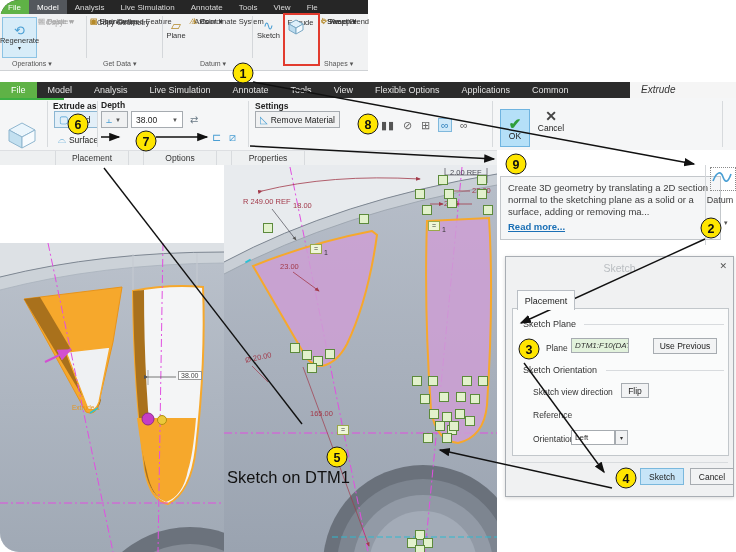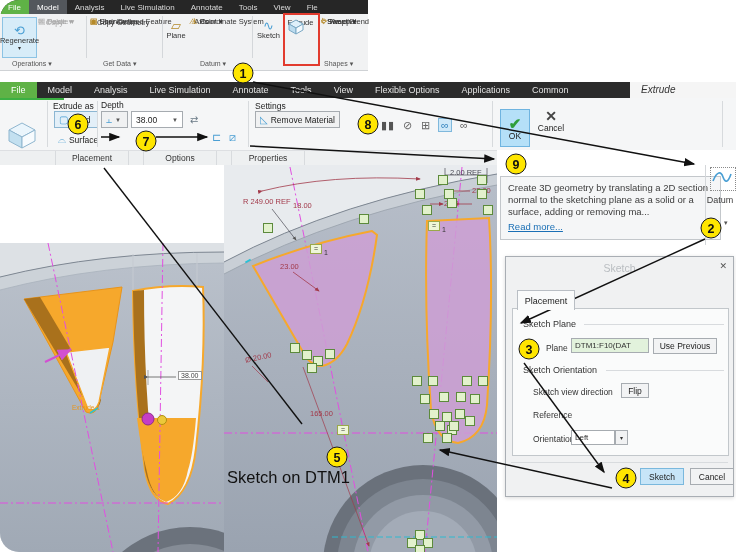--- a/index.html
+++ b/index.html
@@ -29,21 +29,21 @@
   
   #mainbar{left:0;top:82px;width:630px;height:16px;background:#2b2b2b;display:flex;}
   .mtab{font-size:9px;color:#e3e3e3;display:flex;align-items:center;padding:0 11px;white-space:nowrap;}
   .mtab.file{background:#5fb246;color:#fff;}
   #mainbar-right{left:630px;top:82px;width:106px;height:16px;background:#f5f5f5;border-bottom:1px solid #ddd;}
   #extrude-title{left:641px;top:84px;font-size:10px;font-style:italic;color:#333;}
   
   #dash{left:0;top:98px;width:736px;height:52px;background:#f5f6f7;}
   #dash-green{left:0;top:98px;width:64px;height:2px;background:#3cb043;}
   .dsep{position:absolute;top:101px;height:46px;width:1px;background:#d7dadd;}
-  .dlabel{position:absolute;font-size:8.5px;font-weight:normal;color:#222;}
+  .dlabel{position:absolute;font-size:8.5px;font-weight:bold;color:#222;}
   .dbtn{position:absolute;display:flex;align-items:center;gap:3px;font-size:8.5px;color:#222;
     border:1px solid #a6abb0;background:#f0f1f2;padding:0 4px;height:17px;box-sizing:border-box;white-space:nowrap;}
   .dbtn .ic{color:#4a9fd4;font-size:10px;}
   .flat{border:none;background:none;}
   #depth-combo{background:#fff;border:1px solid #a6abb0;width:52px;justify-content:space-between;}
   .carr{font-size:6px;color:#555;}
   #okbtn{flex-direction:column;gap:0;height:38px;width:30px;background:#b5e0f8;border:1px solid #6fb4e0;
     justify-content:center;font-size:8.5px;}
   #okbtn .chk{color:#2e9e3a;font-size:15px;font-weight:bold;line-height:1;}
   #cancelbtn{flex-direction:column;gap:0;height:38px;width:36px;border:none;background:none;font-size:8.5px;}
@@ -67,21 +67,21 @@
     line-height:7px;text-align:center;color:#333;transform:translate(-50%,-50%);}
   #handles [data-t="t"]{font-size:7px;color:#333;transform:translate(-50%,-50%);background:none;border:none;}
   #handles [data-t="c"]{width:6px;height:2px;background:#27c2d8;transform:translate(-50%,-50%) rotate(-30deg);}
   
   .badge{position:absolute;width:21px;height:21px;border-radius:50%;background:#ffe600;border:1.6px solid #1a1a1a;
     color:#111;font-weight:bold;font-size:12.5px;display:flex;align-items:center;justify-content:center;
     transform:translate(-50%,-50%);box-sizing:border-box;}
   
   #tooltip{left:500px;top:176px;width:221px;height:64px;background:#f5f6f7;border:1px solid #c3c7cb;
     box-sizing:border-box;padding:5px 7px;font-size:9.5px;color:#3d3d3d;line-height:1.25;}
-  #readmore{color:#1a6fb5;text-decoration:underline;display:inline-block;margin-top:3px;}
+  #readmore{color:#1a6fb5;text-decoration:underline;display:inline-block;margin-top:3px;font-weight:bold;}
   
   #datum-sep{left:705px;top:165px;width:1px;height:80px;background:#d4d7da;}
   #datum-icon{left:710px;top:167px;width:24px;height:22px;border:1px dotted #8a8a8a;
     display:flex;align-items:center;justify-content:center;}
   #datum-label{left:704px;top:195px;width:32px;text-align:center;font-size:9px;color:#3d3d3d;}
   #datum-caret{left:724px;top:219px;font-size:7px;color:#555;}
   
   #dialog{left:505px;top:256px;width:229px;height:241px;background:#f0f1f2;border:1px solid #a9aeb4;
     box-sizing:border-box;box-shadow:0 1px 4px rgba(0,0,0,.15);}
   #dlg-title{left:0;right:0;top:5px;text-align:center;font-size:10.5px;color:#b9bdc1;}
@@ -487,21 +487,21 @@
   <div class="abs" id="datum-caret">▾</div>
 
   <div class="abs" id="dialog">
     <div class="abs" id="dlg-title">Sketch</div>
     <div class="abs" id="dlg-close">✕</div>
     <div class="abs" id="dlg-tab">Placement</div>
     <div class="abs" id="dlg-panel"></div>
     <div class="sect" style="left:17px;top:62px;">Sketch Plane</div>
     <div class="hrule" style="left:78px;top:67px;width:140px;"></div>
     <div class="flabel" style="left:40px;top:86px;">Plane</div>
-    <div class="field" id="plane-field" style="left:65px;top:81px;width:78px;">DTM1:F10(DAT</div>
+    <div class="field" id="plane-field" style="left:65px;top:81px;width:58px;font-style:italic;">DTM1:F10(DAT</div>
     <div class="dlgbtn" style="left:147px;top:81px;width:64px;height:16px;">Use Previous</div>
     <div class="sect" style="left:17px;top:108px;">Sketch Orientation</div>
     <div class="hrule" style="left:100px;top:113px;width:118px;"></div>
     <div class="flabel" style="left:27px;top:130px;">Sketch view direction</div>
     <div class="dlgbtn" style="left:115px;top:126px;width:28px;height:15px;">Flip</div>
     <div class="flabel" style="left:27px;top:153px;">Reference</div>
     <div class="flabel" style="left:27px;top:177px;">Orientation</div>
     <div class="field" style="left:65px;top:173px;width:44px;background:#fff;">Left</div>
     <div class="field" style="left:109px;top:173px;width:13px;justify-content:center;font-size:6px;">▾</div>
     <div class="hrule" style="left:5px;top:205px;width:217px;"></div>

